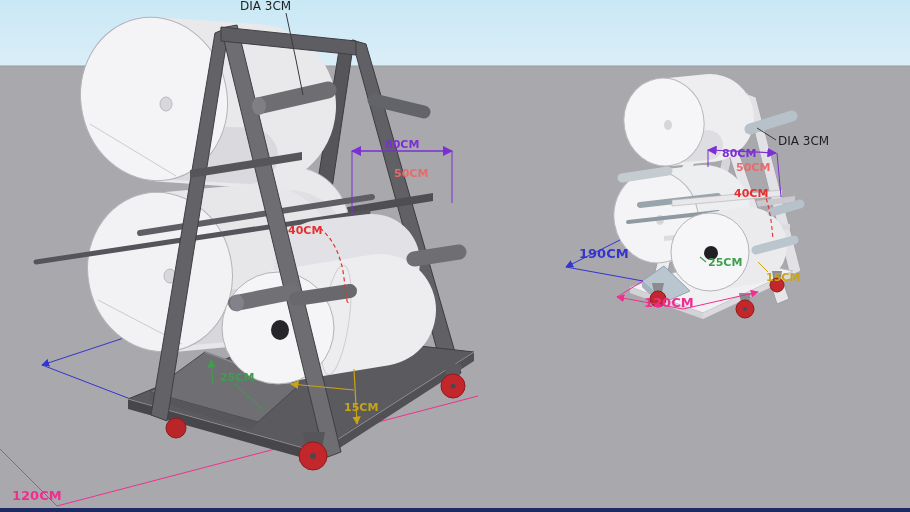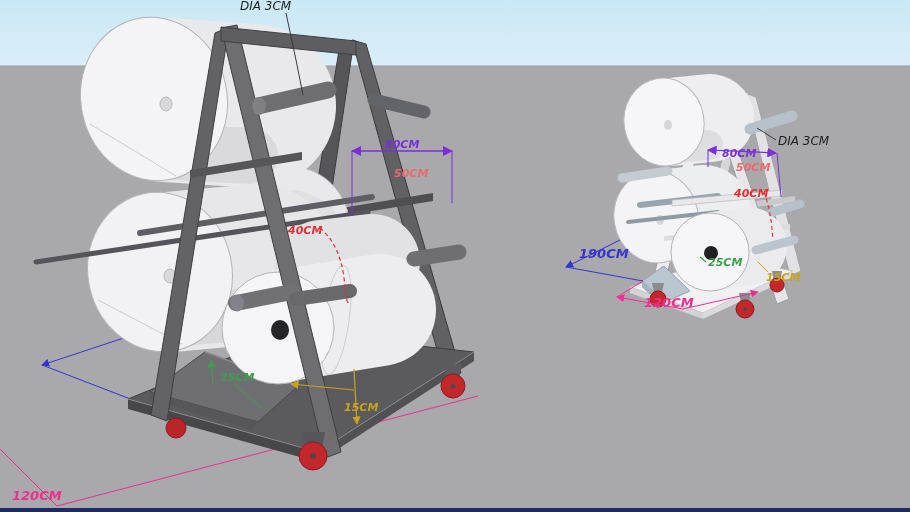--- a/index.html
+++ b/index.html
@@ -1,19 +1,18 @@
 <!DOCTYPE html>
 <html><head>
 <meta charset="utf-8">
 <style>
   html,body{margin:0;padding:0;background:#777;}
   .stage{
     position:relative;width:910px;height:512px;overflow:hidden;
     font-family:"DejaVu Sans",sans-serif;
-    font-style:italic;
   }
   .stage svg{position:absolute;left:0;top:0;}
   text{user-select:none;}
   .dim{font-size:11px;font-weight:700;}
   .dim-big{font-size:13px;font-weight:700;}
   .dim-plain{font-size:12px;font-weight:400;}
 </style>
 </head>
 <body>
 

